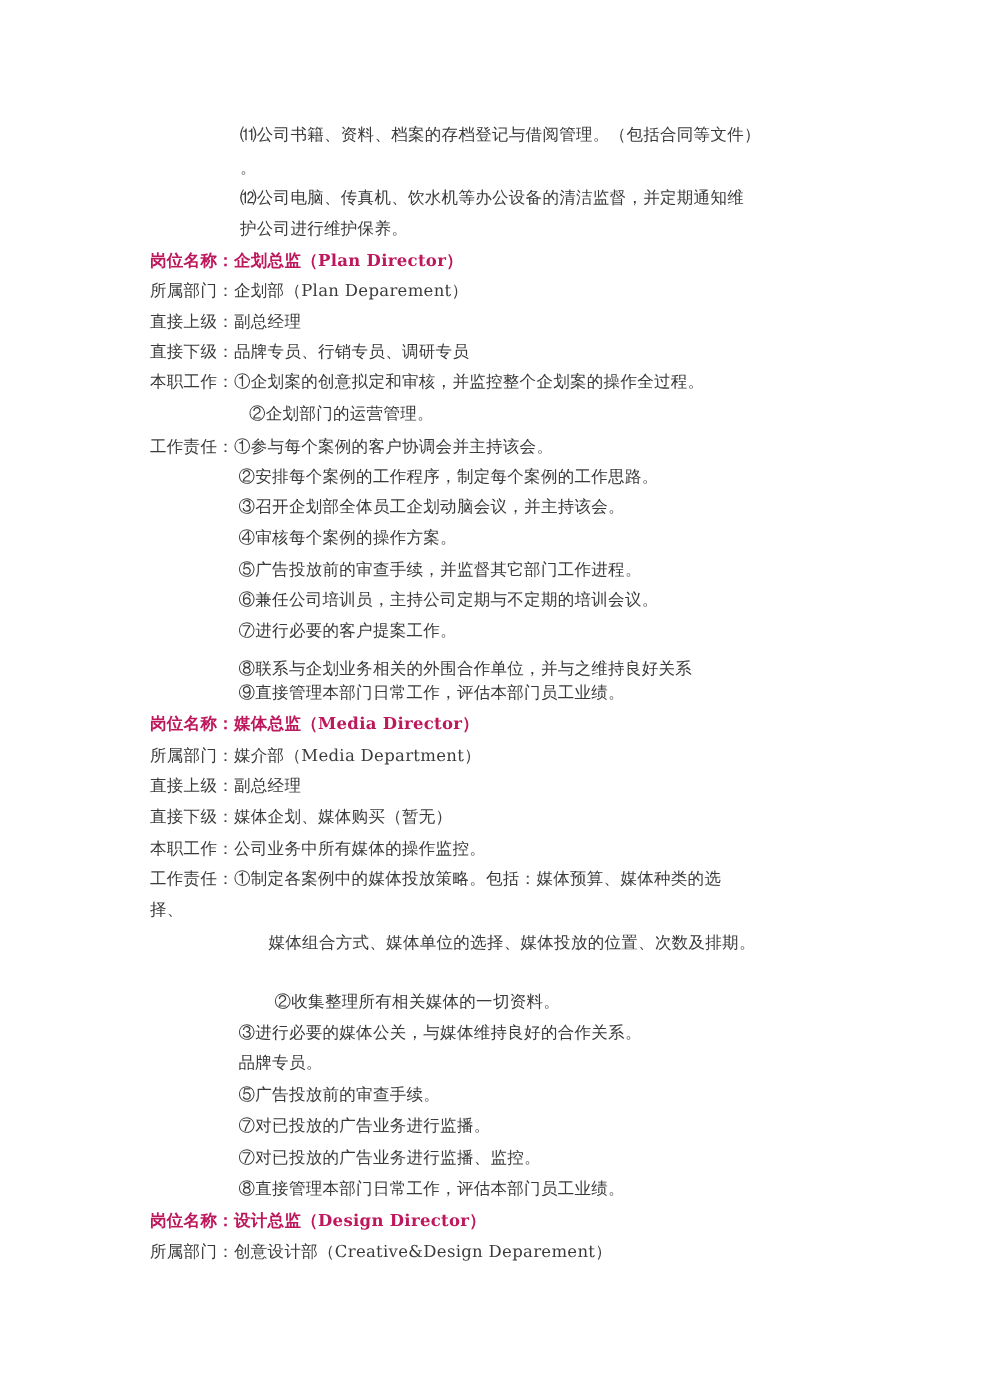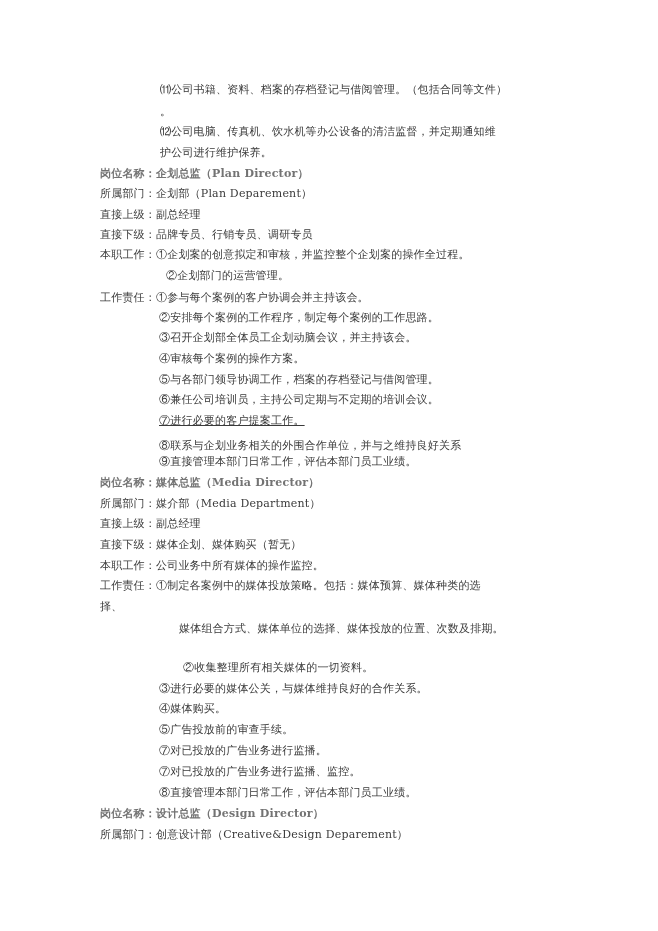--- a/index.html
+++ b/index.html
@@ -8,21 +8,21 @@
     font-family: "DejaVu Serif", "Liberation Serif", serif;
     color: #3a3a3a;
   }
   .line {
     position: absolute;
     font-size: 11px;
     line-height: 20px;
     white-space: nowrap;
     letter-spacing: 0.2px;
   }
-  .bold { font-weight: bold; color: #737373; text-align: center; }
+  .bold { font-weight: bold; color: #be185d; text-align: center; }
 </style>
 </head>
 <body>
 
 <div>
 
   <div class="line" style="left:160px; top:80px;">⑾公司书籍、资料、档案的存档登记与借阅管理。（包括合同等文件）</div>
   <div class="line" style="left:160px; top:102px;">。</div>
   <div class="line" style="left:160px; top:122px;">⑿公司电脑、传真机、饮水机等办公设备的清洁监督，并定期通知维</div>
   <div class="line" style="left:160px; top:143px;">护公司进行维护保养。</div>
@@ -31,37 +31,37 @@
   <div class="line" style="left:100px; top:184px;">所属部门：企划部（Plan  Deparement）</div>
   <div class="line" style="left:100px; top:205px;">直接上级：副总经理</div>
   <div class="line" style="left:100px; top:225px;">直接下级：品牌专员、行销专员、调研专员</div>
   <div class="line" style="left:100px; top:245px;">本职工作：①企划案的创意拟定和审核，并监控整个企划案的操作全过程。</div>
   <div class="line" style="left:166px; top:266px;">②企划部门的运营管理。</div>
 
   <div class="line" style="left:100px; top:288px;">工作责任：①参与每个案例的客户协调会并主持该会。</div>
   <div class="line" style="left:159px; top:308px;">②安排每个案例的工作程序，制定每个案例的工作思路。</div>
   <div class="line" style="left:159px; top:328px;">③召开企划部全体员工企划动脑会议，并主持该会。</div>
   <div class="line" style="left:159px; top:349px;">④审核每个案例的操作方案。</div>
-  <div class="line" style="left:159px; top:370px;">⑤与各部门领导协调工作，档案的存档登记与借阅管理。</div>
+  <div class="line" style="left:159px; top:370px;">⑤广告投放前的审查手续，并监督其它部门工作进程。</div>
   <div class="line" style="left:159px; top:390px;">⑥兼任公司培训员，主持公司定期与不定期的培训会议。</div>
-  <div class="line" style="left:159px; top:411px;text-decoration:underline;">⑦进行必要的客户提案工作。</div>
+  <div class="line" style="left:159px; top:411px;">⑦进行必要的客户提案工作。</div>
   <div class="line" style="left:159px; top:436px;">⑧联系与企划业务相关的外围合作单位，并与之维持良好关系</div>
   <div class="line" style="left:159px; top:452px;">⑨直接管理本部门日常工作，评估本部门员工业绩。</div>
 
   <div class="line bold" style="left:100px; top:473px;">岗位名称：媒体总监（Media  Director）</div>
   <div class="line" style="left:100px; top:494px;">所属部门：媒介部（Media  Department）</div>
   <div class="line" style="left:100px; top:514px;">直接上级：副总经理</div>
   <div class="line" style="left:100px; top:535px;">直接下级：媒体企划、媒体购买（暂无）</div>
   <div class="line" style="left:100px; top:556px;">本职工作：公司业务中所有媒体的操作监控。</div>
   <div class="line" style="left:100px; top:576px;">工作责任：①制定各案例中的媒体投放策略。包括：媒体预算、媒体种类的选</div>
   <div class="line" style="left:100px; top:597px;">择、</div>
   <div class="line" style="left:179px; top:619px;">媒体组合方式、媒体单位的选择、媒体投放的位置、次数及排期。</div>
   <div class="line" style="left:159px; top:658px;margin-left:24px;">②收集整理所有相关媒体的一切资料。</div>
   <div class="line" style="left:159px; top:679px;">③进行必要的媒体公关，与媒体维持良好的合作关系。</div>
-  <div class="line" style="left:159px; top:699px;">④媒体购买。</div>
+  <div class="line" style="left:159px; top:699px;">品牌专员。</div>
   <div class="line" style="left:159px; top:720px;">⑤广告投放前的审查手续。</div>
   <div class="line" style="left:159px; top:741px;">⑦对已投放的广告业务进行监播。</div>
   <div class="line" style="left:159px; top:762px;text-align:right;">⑦对已投放的广告业务进行监播、监控。</div>
   <div class="line" style="left:159px; top:783px;">⑧直接管理本部门日常工作，评估本部门员工业绩。</div>
 
   <div class="line bold" style="left:100px; top:804px;">岗位名称：设计总监（Design Director）</div>
   <div class="line" style="left:100px; top:825px;text-align:center;">所属部门：创意设计部（Creative&amp;Design Deparement）</div>
 </div>
 
 </body></html>

